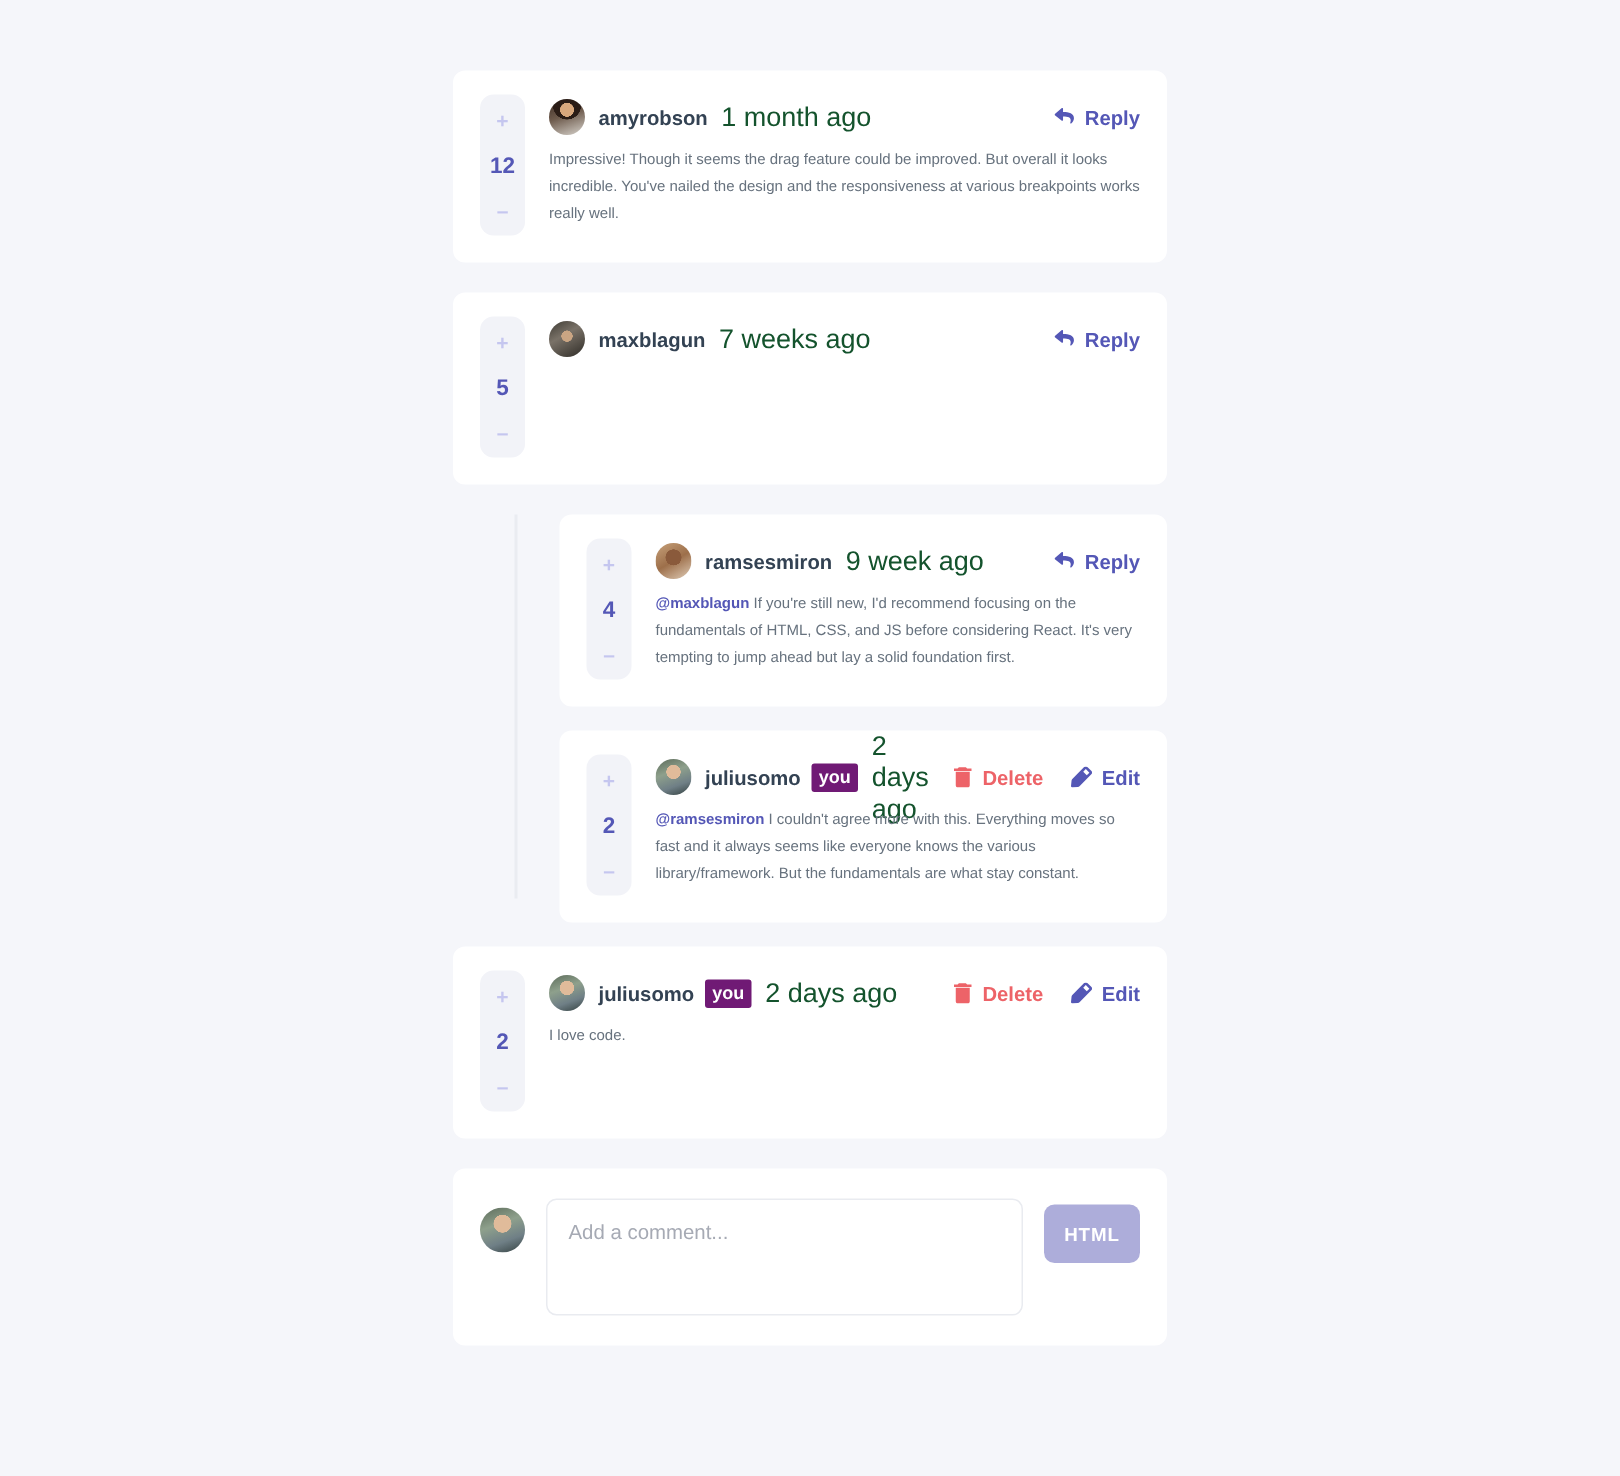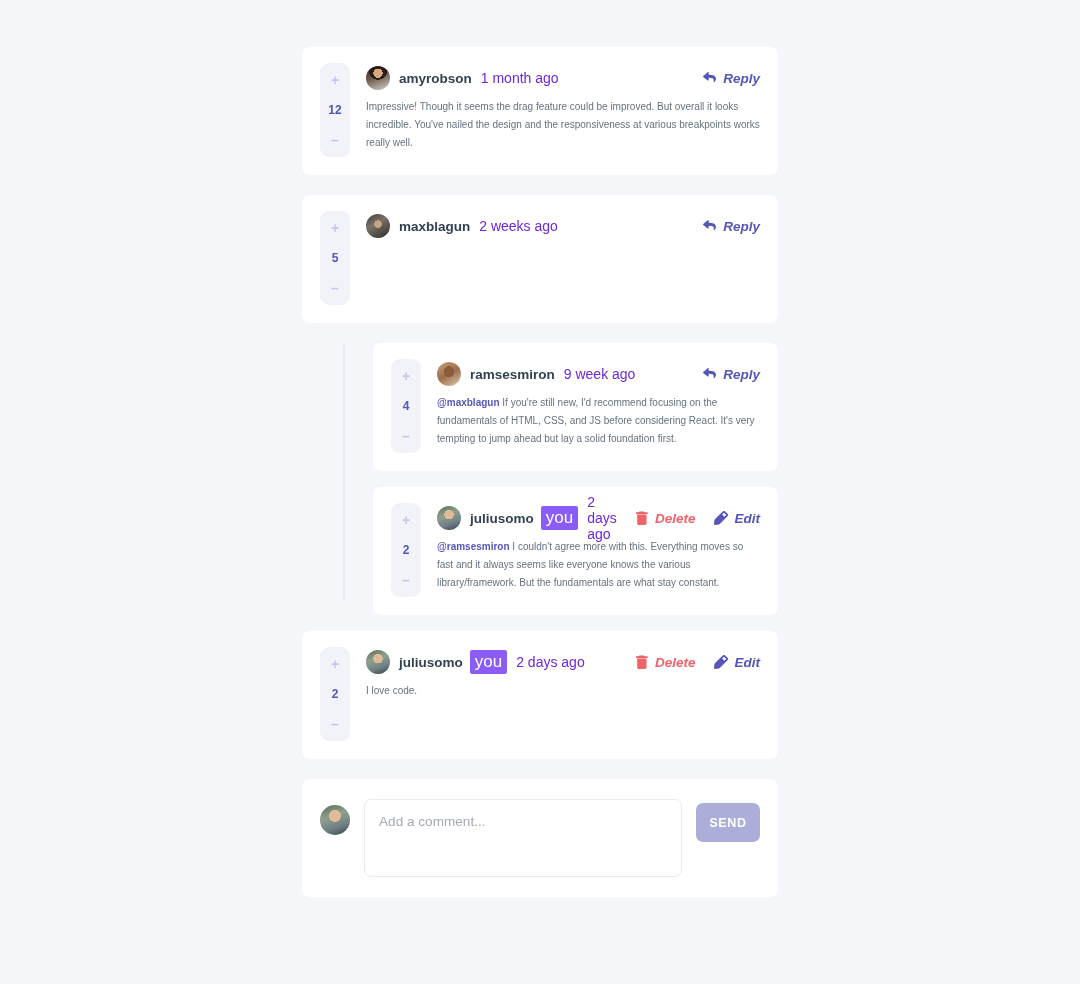--- a/index.html
+++ b/index.html
@@ -67,21 +67,21 @@
     display: flex;
     align-items: center;
     justify-content: center;
     width: 100%;
     cursor: pointer;
   }
 
   .vote-count {
     color: #5457b6;
     font-weight: 700;
-    font-size: 12px;
+    font-size: 15px;
     line-height: 1;
   }
 
   
   .body-col {
     flex: 1 1 auto;
     min-width: 0;
     padding-top: 2px;
   }
 
@@ -123,54 +123,53 @@
       linear-gradient(160deg, #5c6b5a 0%, #8ea08c 38%, #6f7f86 70%, #33403f 100%);
   }
 
   .username {
     color: #334253;
     font-weight: 700;
     font-size: 13.5px;
   }
 
   .you-badge {
-    background: #8b5cf6;
+    background: #701a75;
     color: #ffffff;
-    font-size: 17px;
-    font-weight: 400;
+    font-size: 12px;
+    font-weight: 700;
     line-height: 1;
     padding: 3px 5px 4px 5px;
     border-radius: 2px;
     margin-left: -2px;
   }
 
   .timestamp {
-    color: #6d28d9;
-    font-size: 14px;
+    color: #14532d;
+    font-size: 18px;
   }
 
   .actions {
     margin-left: auto;
     display: flex;
     align-items: center;
     gap: 18px;
   }
 
   .action {
     display: flex;
     align-items: center;
     gap: 7px;
     font-weight: 700;
     font-size: 13.5px;
     cursor: pointer;
     background: none;
     border: none;
     font-family: inherit;
     padding: 0;
-    font-style: italic;
   }
 
   .action.reply  { color: #5457b6; }
   .action.edit   { color: #5457b6; }
   .action.delete { color: #ed6368; }
 
   .action svg { display: block; }
 
   .content {
     margin-top: 7px;
@@ -287,21 +286,21 @@
         <div class="card">
           <div class="vote">
             <div class="vote-btn">+</div>
             <div class="vote-count">5</div>
             <div class="vote-btn">–</div>
           </div>
           <div class="body-col">
             <div class="meta">
               <div class="avatar maxblagun"></div>
               <span class="username">maxblagun</span>
-              <span class="timestamp">2 weeks ago</span>
+              <span class="timestamp">7 weeks ago</span>
               <div class="actions">
                 <button class="action reply">
                   <span>
                     <svg width="13" height="12" viewBox="0 0 14 13" aria-hidden="true">
                       <path fill="#5457b6" d="M.227 4.316 5.04.16a.657.657 0 0 1 1.085.497v2.189c4.392.05 7.875.93 7.875 4.578 0 1.472-.947 2.93-1.994 3.692-.327.238-.791-.06-.67-.446 1.09-3.469-.509-4.39-5.21-4.458v2.41a.657.657 0 0 1-1.085.496L.227 5.31a.657.657 0 0 1 0-.994Z"></path>
                     </svg>
                   </span>
                   <span>Reply</span>
                 </button>
               </div>
@@ -402,16 +401,16 @@
                 </button>
               </div>
             </div>
             <p class="content"><span>I love code.</span></p>
           </div>
         </div>
       </div>
       <div class="composer">
         <div class="avatar juliusomo"></div>
         <textarea class="composer-input" placeholder="Add a comment..." style=""></textarea>
-        <button class="send-btn">SEND</button>
+        <button class="send-btn">HTML</button>
       </div>
     </div>
 </div>
 
 </body></html>

